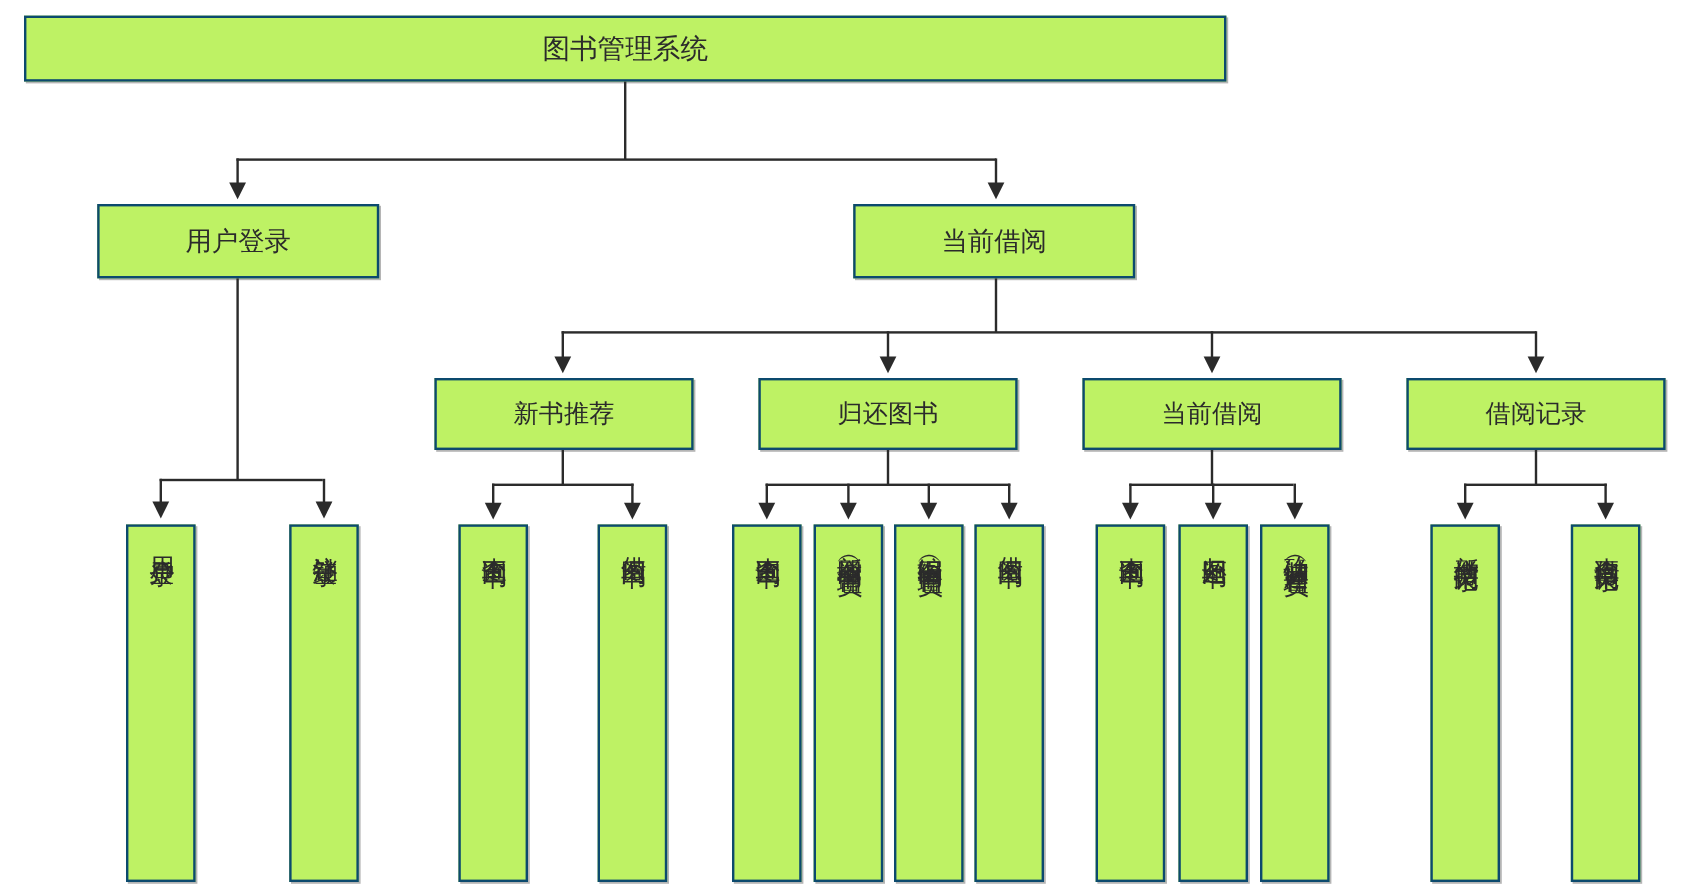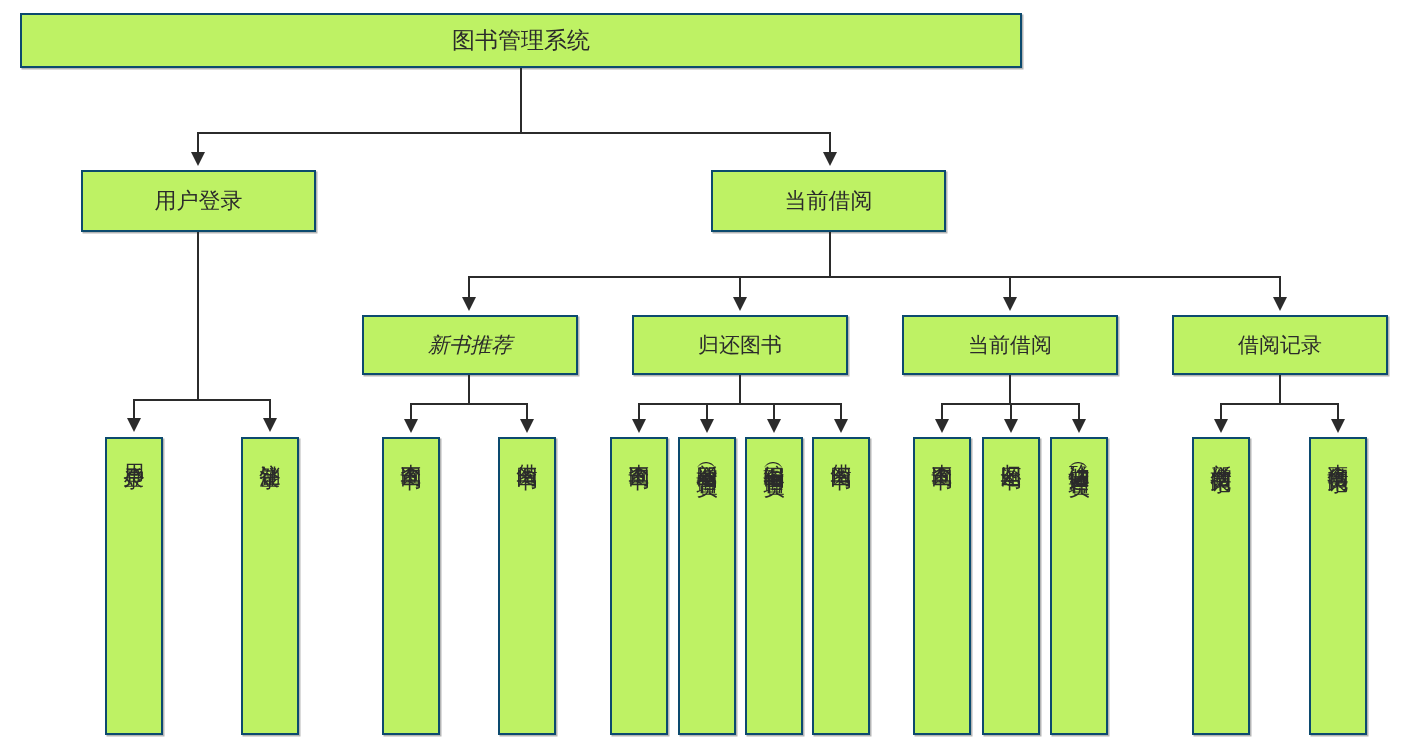--- a/index.html
+++ b/index.html
@@ -107,21 +107,21 @@
   <div class="hline" style="left:468px; top:276px; width:812px;"></div>
   <div class="vline" style="left:468px; top:276px; height:24px;"></div>
   <div class="arrow" style="left:462px; top:297px;"></div>
   <div class="vline" style="left:739px; top:276px; height:24px;"></div>
   <div class="arrow" style="left:733px; top:297px;"></div>
   <div class="vline" style="left:1009px; top:276px; height:24px;"></div>
   <div class="arrow" style="left:1003px; top:297px;"></div>
   <div class="vline" style="left:1279px; top:276px; height:24px;"></div>
   <div class="arrow" style="left:1273px; top:297px;"></div>
 
-  <div class="node lvl3" style="left:362px; top:315px; width:216px; height:60px;font-style:italic;">
+  <div class="node lvl3" style="left:362px; top:315px; width:216px; height:60px;">
     <span>新书推荐</span>
   </div>
   <div class="node lvl3" style="left:632px; top:315px; width:216px; height:60px;">
     <span>归还图书</span>
   </div>
   <div class="node lvl3" style="left:1172px; top:315px; width:216px; height:60px;">
     <span>借阅记录</span>
   </div>
   <div class="node lvl3" style="left:902px; top:315px; width:216px; height:60px;">
     <span>当前借阅</span>

